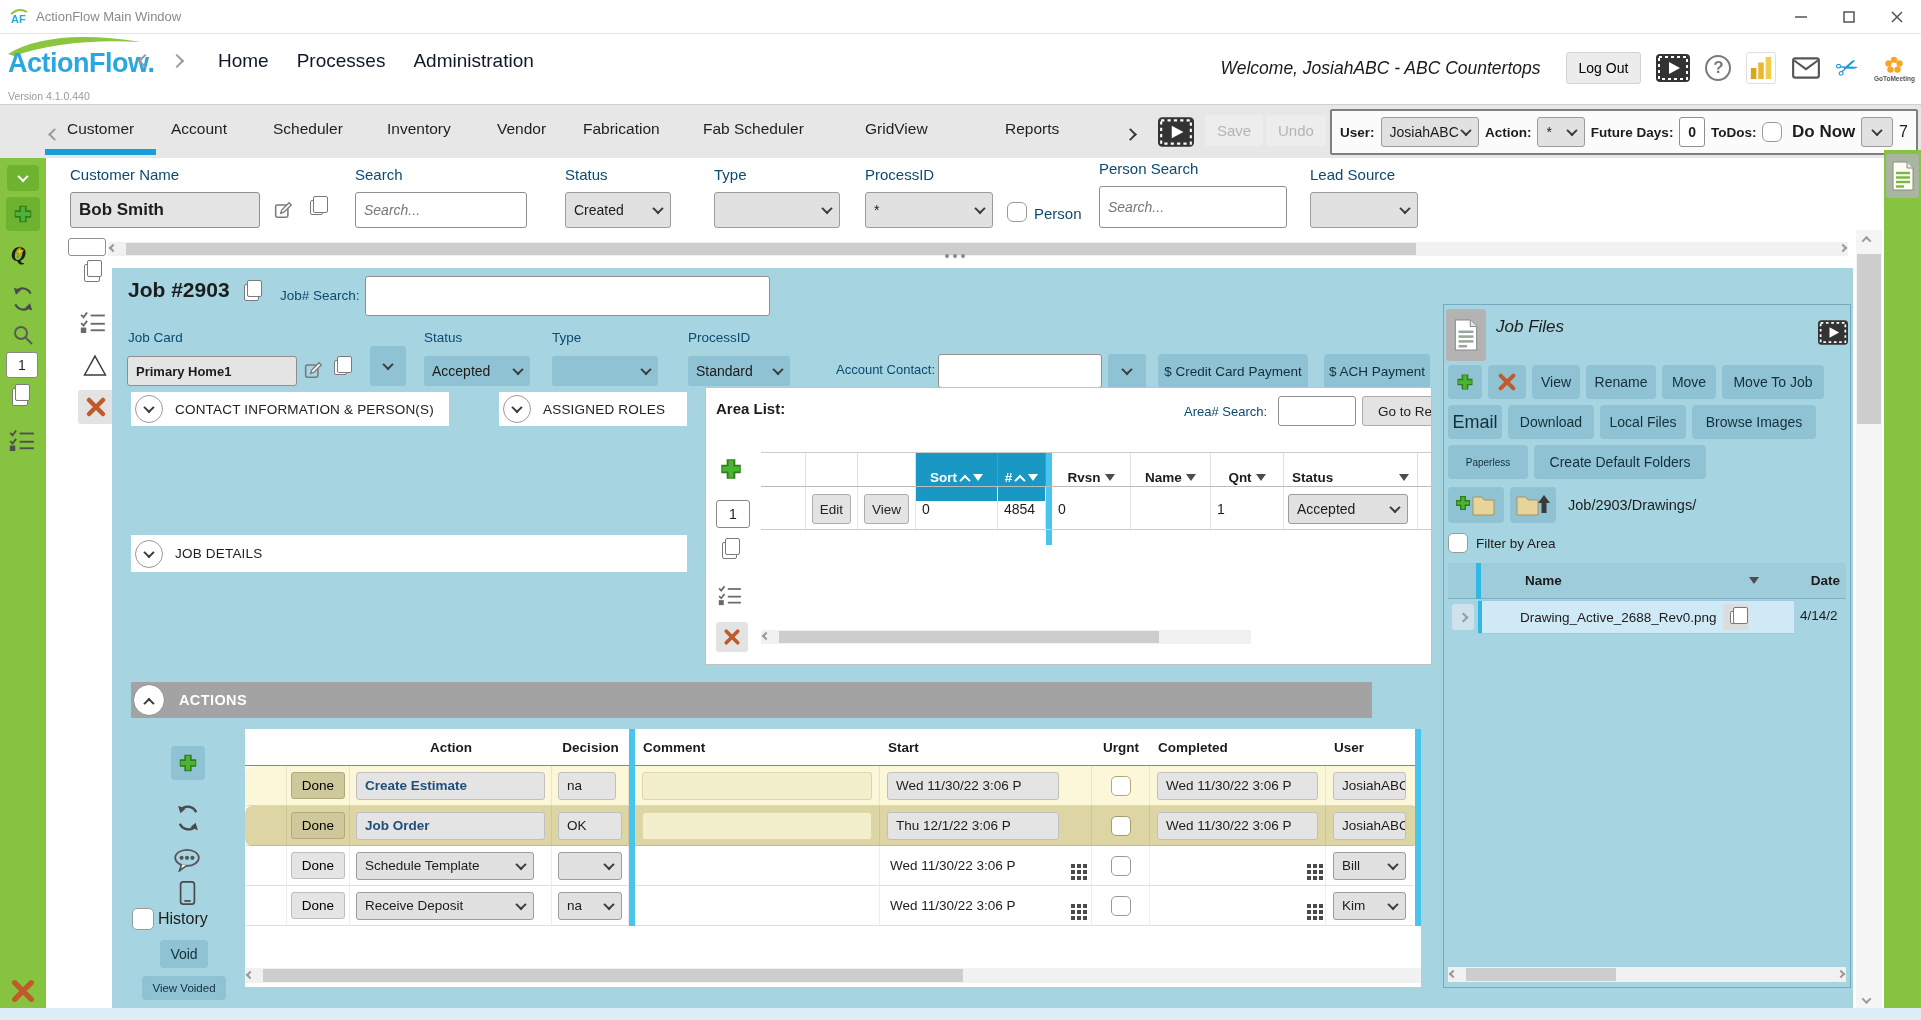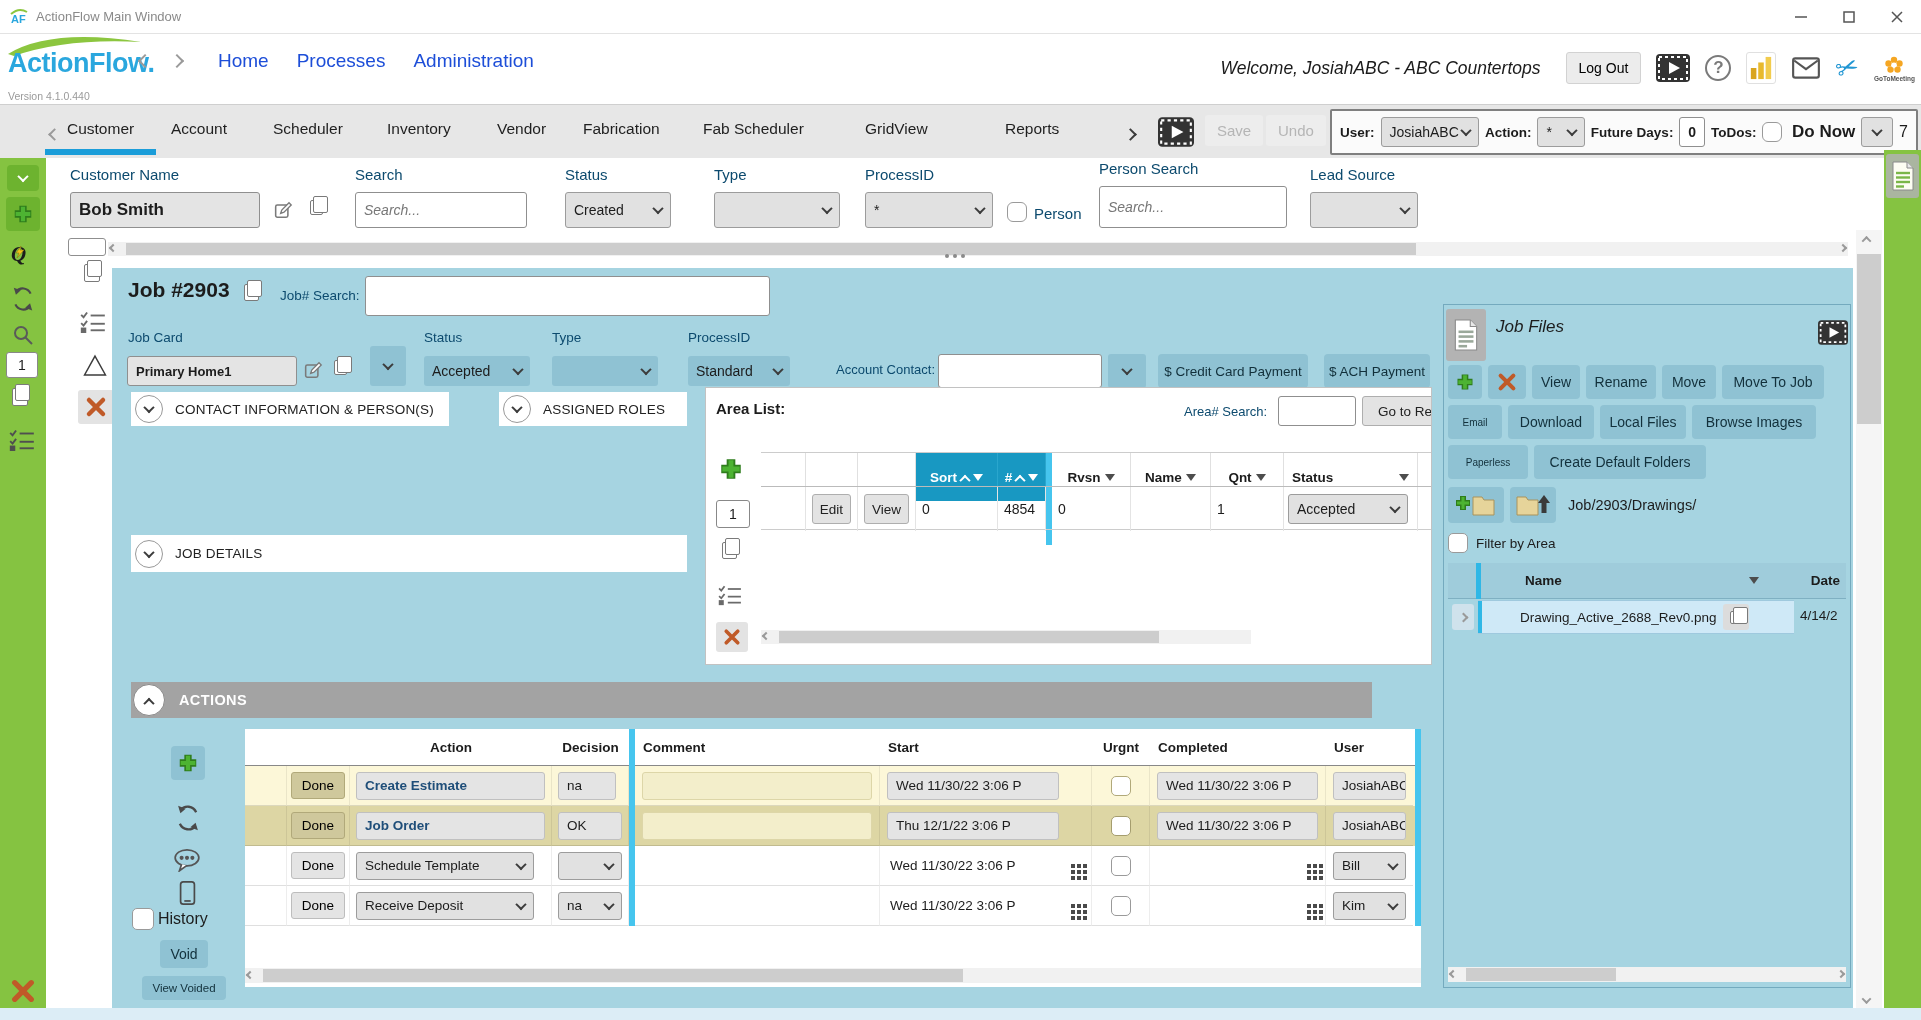--- a/index.html
+++ b/index.html
@@ -41,21 +41,21 @@
 
   
   #titlebar { left:0; top:0; width:1921px; height:34px; background:#fff; border-bottom:1px solid #e3e3e3; }
   #titlebar .ttl { position:absolute; left:36px; top:9px; font-size:13px; color:#8a8a8a; }
   .winbtn { position:absolute; top:0; height:34px; width:48px; display:flex; align-items:center; justify-content:center; color:#555; }
 
   
   #appheader { left:0; top:34px; width:1921px; height:70px; background:#fff; }
   #logo { position:absolute; left:8px; top:14px; font-size:27px; font-weight:600; color:#2aa7de; letter-spacing:-0.5px; }
   #version { position:absolute; left:8px; top:56px; font-size:10.5px; color:#9a9a9a; }
-  #menu { position:absolute; left:218px; top:16px; display:flex; gap:28px; font-size:19px; color:#1d4ed8; }
+  #menu { position:absolute; left:218px; top:16px; display:flex; gap:28px; font-size:19px; color:#0f172a; }
   #hdr-right { position:absolute; right:6px; top:8px; height:52px; display:flex; align-items:center; gap:15px; }
   #welcome { font-style:italic; font-size:17.5px; color:#1b1b1b; margin-right:10px; white-space:nowrap; }
   #logout { background:#ececec; border:1px solid #d2d2d2; border-radius:3px; font-size:14px; padding:7px 12px; font-family:inherit; }
   .helpq { width:26px; height:26px; border:2px solid #7a7a7a; border-radius:50%; color:#7a7a7a; font-size:17px; font-weight:bold; display:flex; align-items:center; justify-content:center; }
   #gtm { display:flex; flex-direction:column; align-items:center; }
   #gtm .t { font-size:6.5px; font-weight:bold; color:#555; }
 
   
   #tabbar { left:0; top:104px; width:1921px; height:54px; background:#e7e7e7; border-top:1px solid #cfcfcf; }
   .tab { position:absolute; top:0; height:48px; display:flex; align-items:center; font-size:15.5px; color:#1f1f1f; }
@@ -92,21 +92,21 @@
   .acell { position:absolute; top:0; height:44px; display:flex; align-items:center; padding:0 6px; font-size:14px; border-right:1px solid #e4e4e4; }
 
   
   #actbar { position:absolute; left:19px; top:414px; width:1241px; height:36px; background:#a3a3a3; display:flex; align-items:center; }
   #actbar .circ { width:32px; height:32px; background:#fff; border:1px solid #8a8a8a; border-radius:50%; margin-left:2px; display:flex; align-items:center; justify-content:center; }
   #actbar .txt { color:#fff; font-weight:bold; font-size:14.5px; letter-spacing:.4px; margin-left:14px; }
   #act-table { position:absolute; left:133px; top:461px; width:1176px; height:258px; background:#fff; }
   .c-sel{left:0;width:42px}.c-done{left:42px;width:63px}.c-act{left:105px;width:202px}.c-dec{left:307px;width:77px}
   .c-com{left:390px;width:245px}.c-start{left:635px;width:212px}.c-urg{left:847px;width:58px}.c-comp{left:905px;width:176px}.c-user{left:1081px;width:87px}
   .acth { position:absolute; top:0; height:37px; display:flex; align-items:center; font-size:13.5px; font-weight:bold; }
-  .arow { position:absolute; left:0; width:1176px; height:40px; }
+  .arow { position:absolute; left:0; width:1176px; height:40px;border-radius:7px; }
   .arow .cell { position:absolute; top:0; height:40px; display:flex; align-items:center; border-right:1px solid rgba(0,0,0,0.07); border-bottom:1px solid rgba(0,0,0,0.12); }
   .row-y1 { background:#fcf7d8; }
   .row-y2 { background:#ddd6a4; }
   .donebtn { border-radius:3px; font-size:13.5px; padding:5px 10px; font-family:inherit; }
   .done-y { background:#cfc89c; border:1px solid #b1a97a; }
   .done-w { background:#e4e4e4; border:1px solid #bdbdbd; }
   .afld { background:#e4e4e4; border:1px solid #c0c0c0; border-radius:3px; height:28px; display:flex; align-items:center; padding:0 8px; font-size:13.5px; white-space:nowrap; overflow:hidden; }
   .navy { color:#1f4e79; font-weight:bold; }
   .cfld { background:#f3eecb; border:1px solid #ddd6a8; border-radius:3px; height:28px; }
   .vline { position:absolute; top:0; width:6px; background:#46c5ee; }
@@ -762,21 +762,21 @@
     <span class="bbtn abs" style="left:44px;top:60px;width:38px;height:34px">
       <svg width="20" height="20" viewBox="0 0 22 22">
           <path d="M4 4L18 18M18 4L4 18" stroke="#c05a28" stroke-width="4.5" stroke-linecap="round"></path>
         </svg>
     </span>
     <button class="bbtn abs" style="left:88px;top:60px;width:48px;height:34px;font-size:14px">View</button>
     <button class="bbtn abs" style="left:142px;top:60px;width:70px;height:34px;font-size:14px">Rename</button>
     <button class="bbtn abs" style="left:218px;top:60px;width:54px;height:34px;font-size:14px">Move</button>
     <button class="bbtn abs" style="left:278px;top:60px;width:102px;height:34px;font-size:14px">Move To Job</button>
 
-    <button class="bbtn abs" style="left:4px;top:100px;width:54px;height:34px;font-size:10px">Email</button>
+    <button class="bbtn abs" style="left:4px;top:100px;width:54px;height:34px;font-size:18px">Email</button>
     <button class="bbtn abs" style="left:64px;top:100px;width:86px;height:34px;font-size:14px">Download</button>
     <button class="bbtn abs" style="left:156px;top:100px;width:86px;height:34px;font-size:14px">Local Files</button>
     <button class="bbtn abs" style="left:248px;top:100px;width:124px;height:34px;font-size:14px">Browse Images</button>
 
     <button class="bbtn abs" style="left:4px;top:140px;width:80px;height:34px;font-size:10px">Paperless</button>
     <button class="bbtn abs" style="left:90px;top:140px;width:172px;height:34px;font-size:14px">Create Default Folders</button>
 
     <span class="bbtn abs" style="left:4px;top:182px;width:56px;height:36px">
       <svg width="40" height="24" viewBox="0 0 40 24">
           <path d="M17 4h9l2 3h10v15H17z" fill="#e6d49a" stroke="#a8935c"></path>

